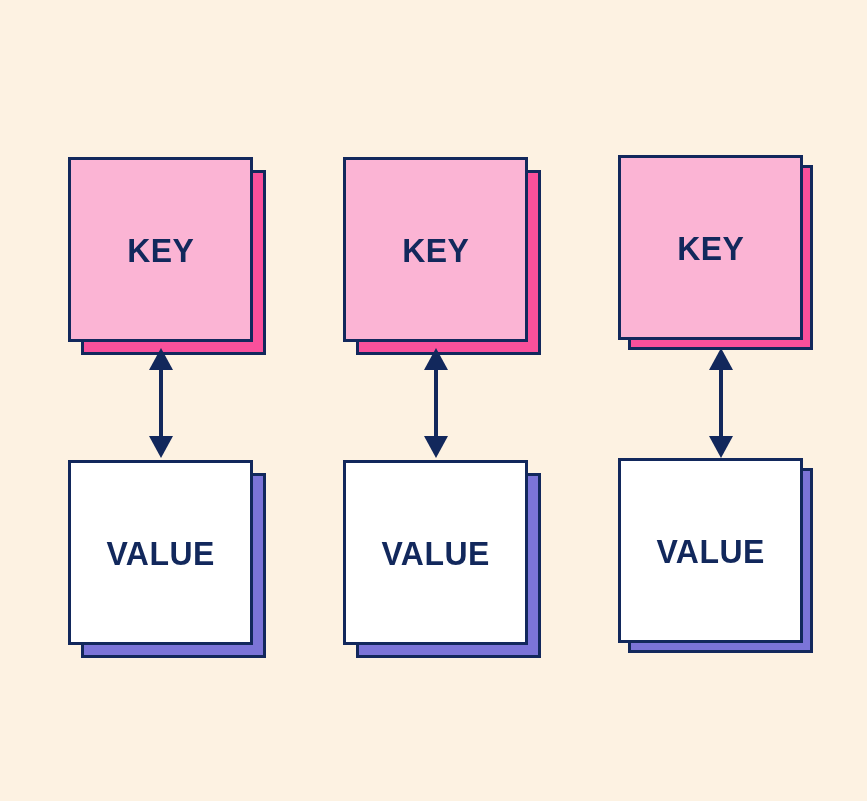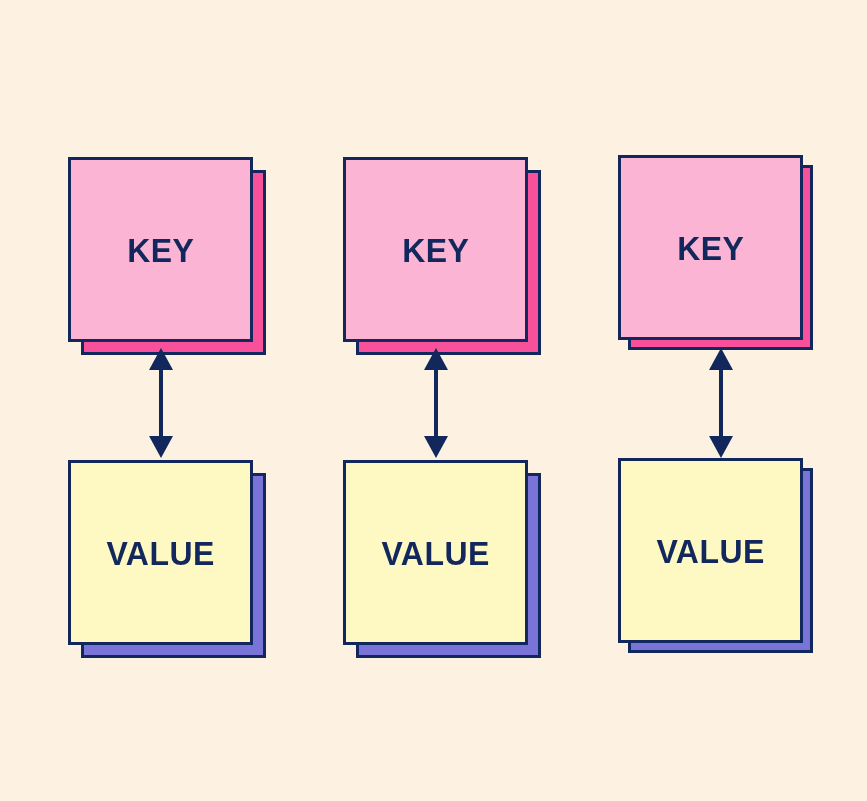--- a/index.html
+++ b/index.html
@@ -59,21 +59,21 @@
     align-items: center;
     justify-content: center;
     text-align: center;
   }
 
   
   .card-group.value .card-shadow {
     background: #7B74D8;
   }
   .card-group.value .card-front {
-    background: #fef9c3;
+    background: #ffffff;
   }
 
   
   .card-group.offset-sm .card-shadow {
     left: 10px;
     top: 10px;
   }
 
   .card-label {
     color: #12285C;

